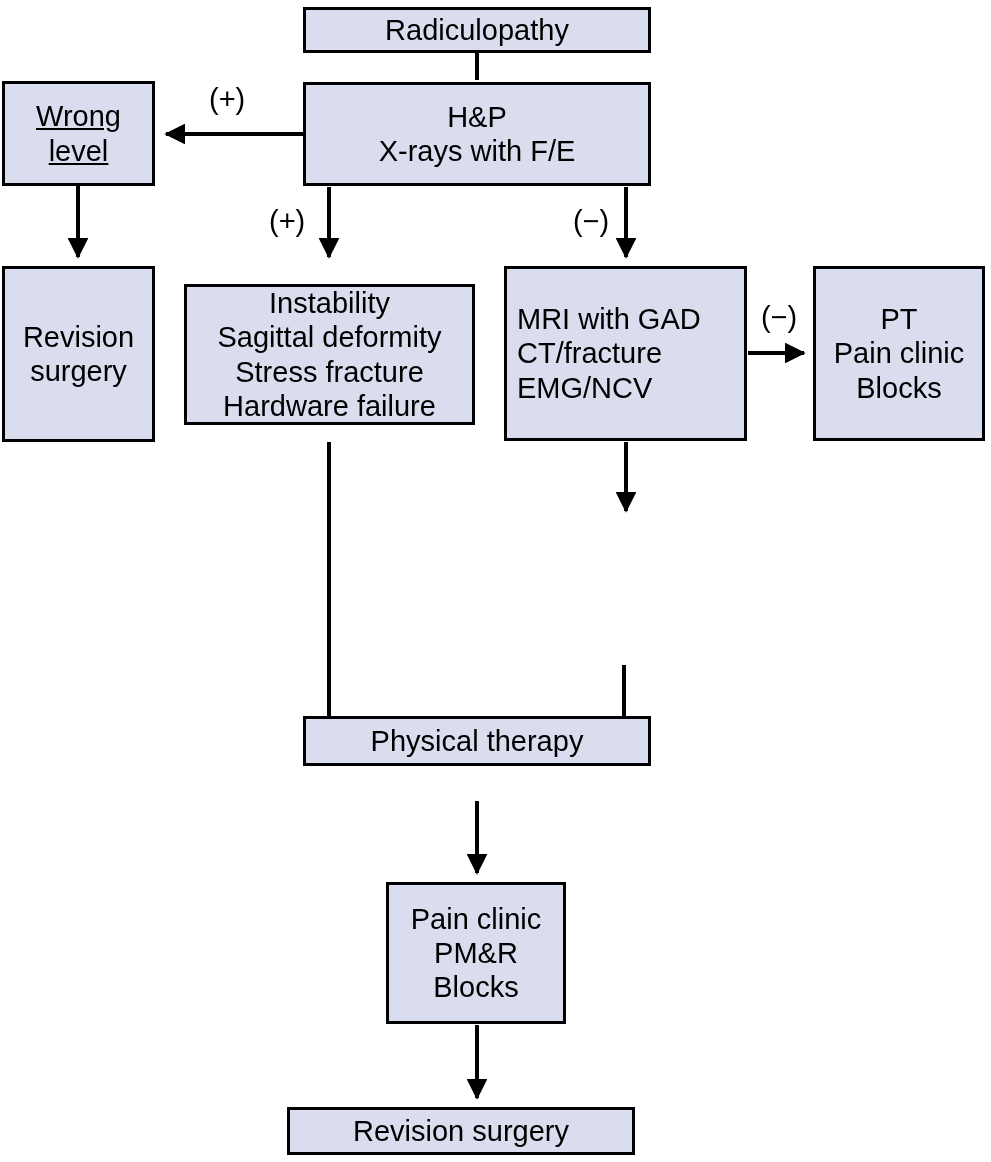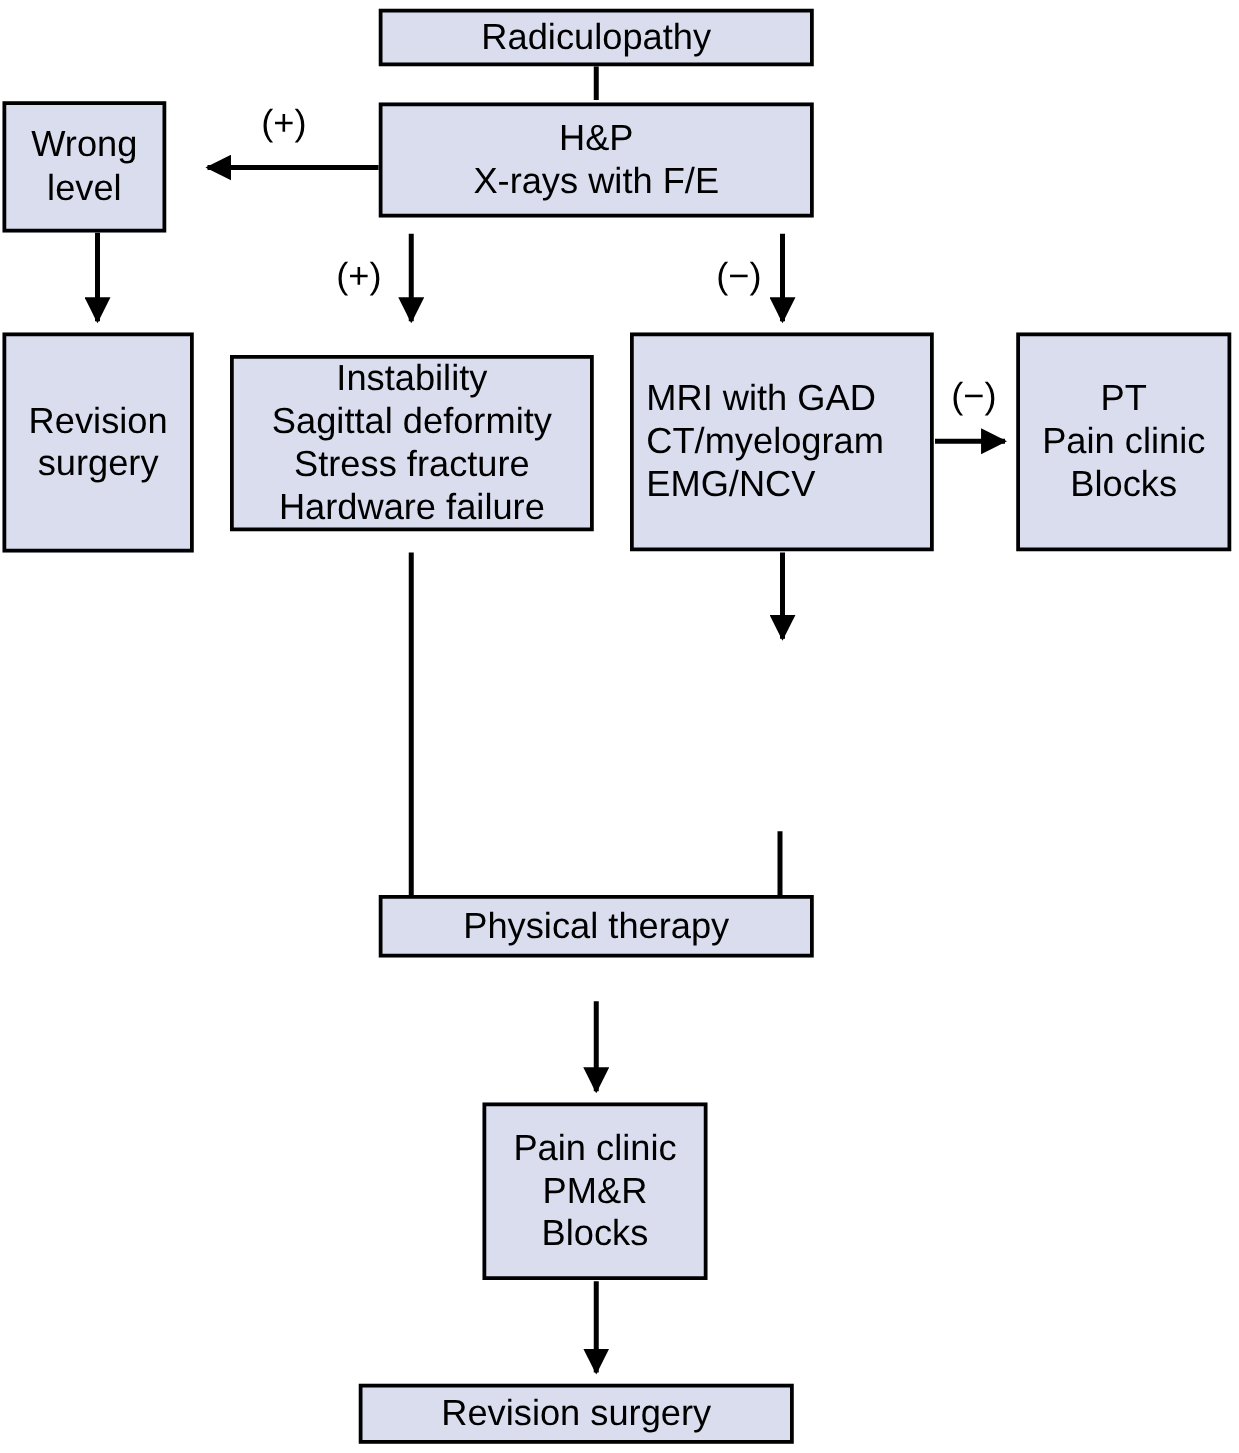--- a/index.html
+++ b/index.html
@@ -86,45 +86,45 @@
       <path d="M 477 801 L 477 873"></path>
 
       <path d="M 477 1025 L 477 1098"></path>
     </g>
   </svg>
 
   <div class="node" style="left:303px; top:7px; width:348px; height:46px;">
     <span class="line">Radiculopathy</span>
   </div>
 
-  <div class="node" style="left:2px; top:81px; width:131px; height:105px;">
+  <div class="node" style="left:2px; top:81px; width:153px; height:105px;text-decoration:underline;">
     <span class="line">Wrong</span>
     <span class="line">level</span>
   </div>
 
-  <div class="node" style="left:303px; top:82px; width:348px; height:92px;">
+  <div class="node" style="left:303px; top:82px; width:348px; height:104px;">
     <span class="line">H&amp;P</span>
     <span class="line">X-rays with F/E</span>
   </div>
 
   <div class="node" style="left:2px; top:266px; width:153px; height:176px;">
     <span class="line">Revision</span>
     <span class="line">surgery</span>
   </div>
 
   <div class="node" style="left:184px; top:284px; width:291px; height:141px;">
     <span class="line">Instability</span>
     <span class="line">Sagittal deformity</span>
     <span class="line">Stress fracture</span>
     <span class="line">Hardware failure</span>
   </div>
 
   <div class="node" style="left:504px; top:266px; width:243px; height:175px; align-items:flex-start; padding-left:10px;">
     <span class="line">MRI with GAD</span>
-    <span class="line">CT/myelogram</span>
+    <span class="line">CT/fracture</span>
     <span class="line">EMG/NCV</span>
   </div>
 
   <div class="node" style="left:813px; top:266px; width:172px; height:175px;">
     <span class="line">PT</span>
     <span class="line">Pain clinic</span>
     <span class="line">Blocks</span>
   </div>
 
 

